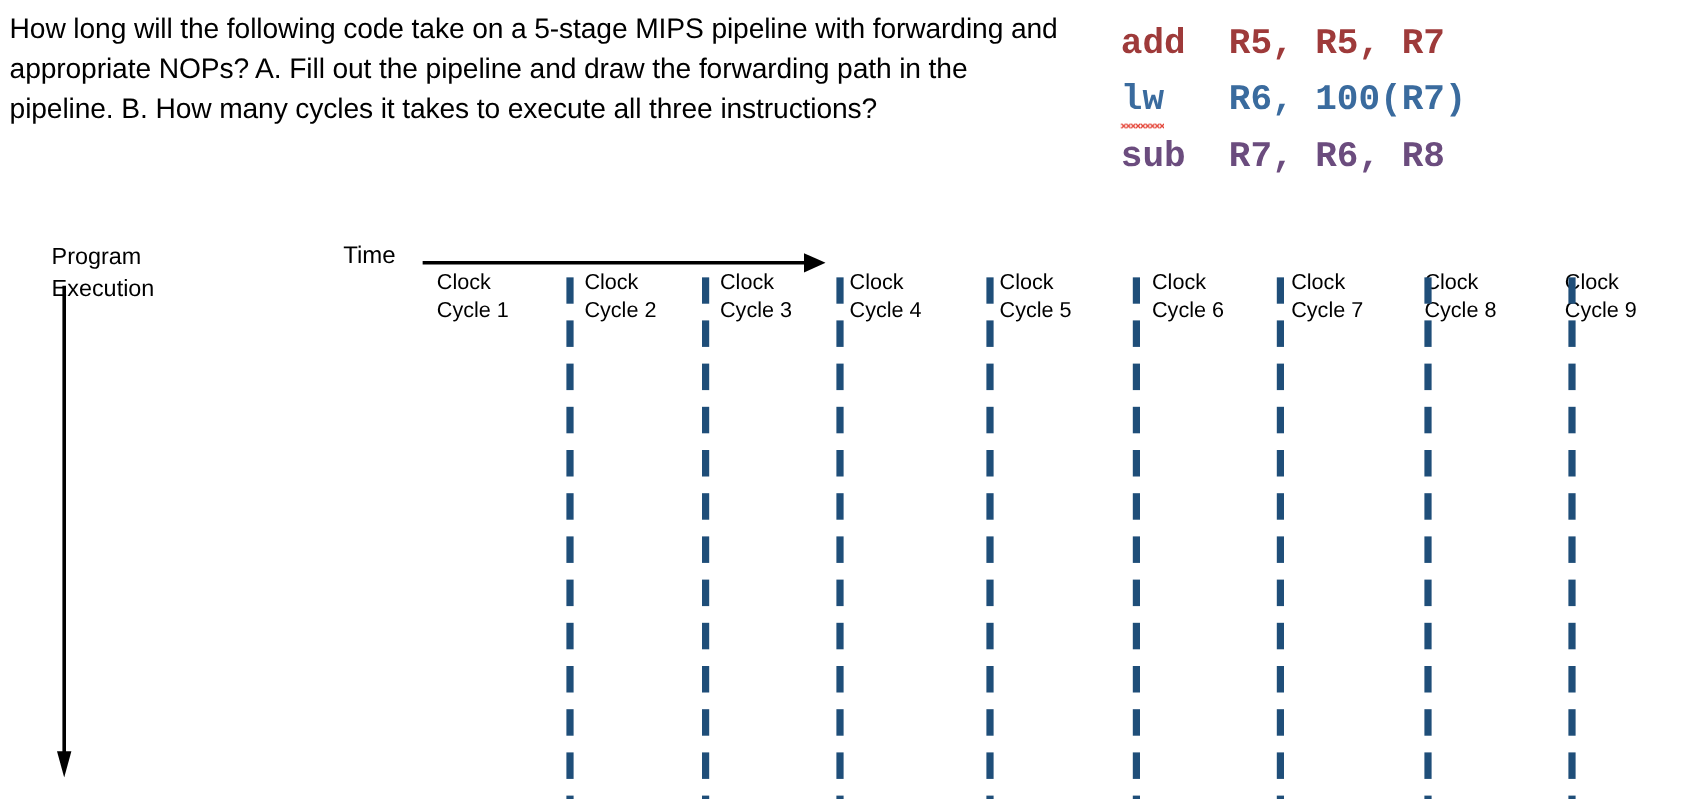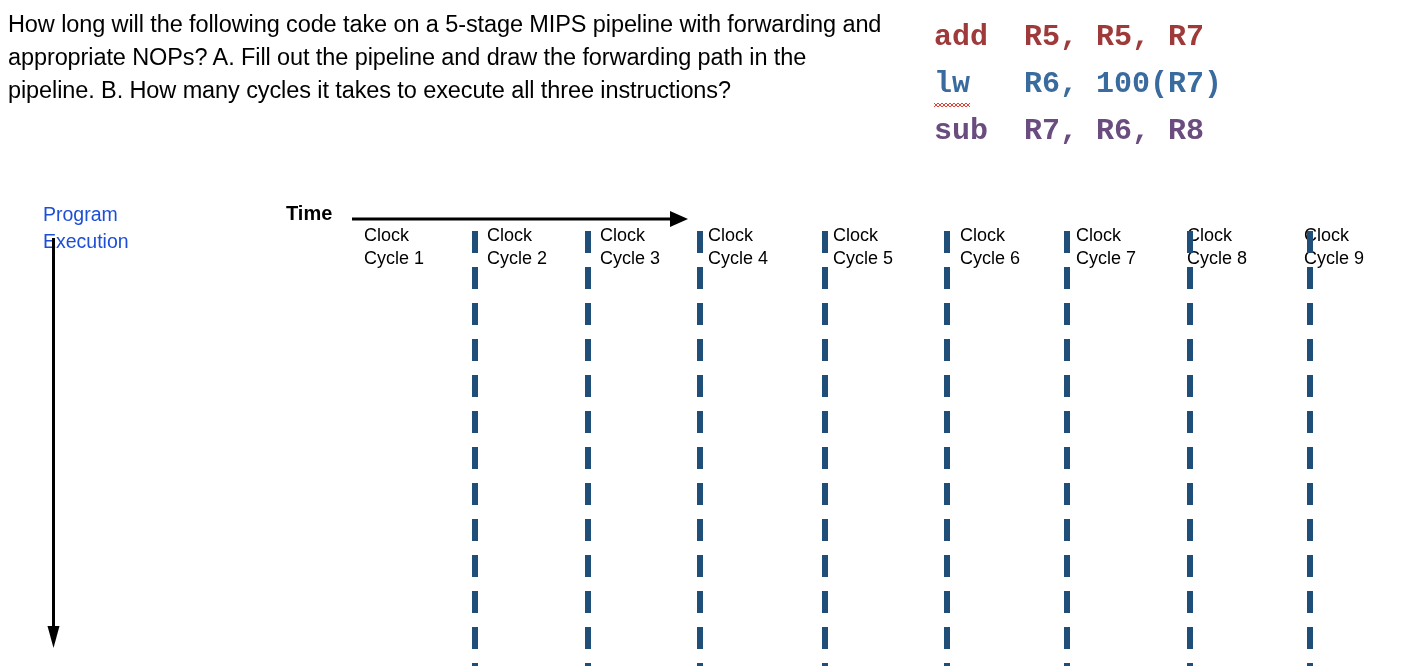--- a/index.html
+++ b/index.html
@@ -65,40 +65,39 @@
     opacity: 0.95;
   }
 
   
   #program-execution-label {
     position: absolute;
     left: 43px;
     top: 201px;
     font-size: 19.5px;
     line-height: 27px;
-    color: #1d4ed8;
+    color: #000000;
     white-space: pre-line;
   }
   #program-execution-arrow {
     position: absolute;
     left: 47px;
     top: 238px;
     width: 13px;
     height: 410px;
   }
 
   
   #time-label {
     position: absolute;
     left: 286px;
     top: 200px;
     font-size: 20px;
     line-height: 26px;
     color: #000000;
-    font-weight: bold;
   }
   #time-arrow {
     position: absolute;
     left: 352px;
     top: 208px;
     width: 336px;
     height: 22px;
   }
 
   

